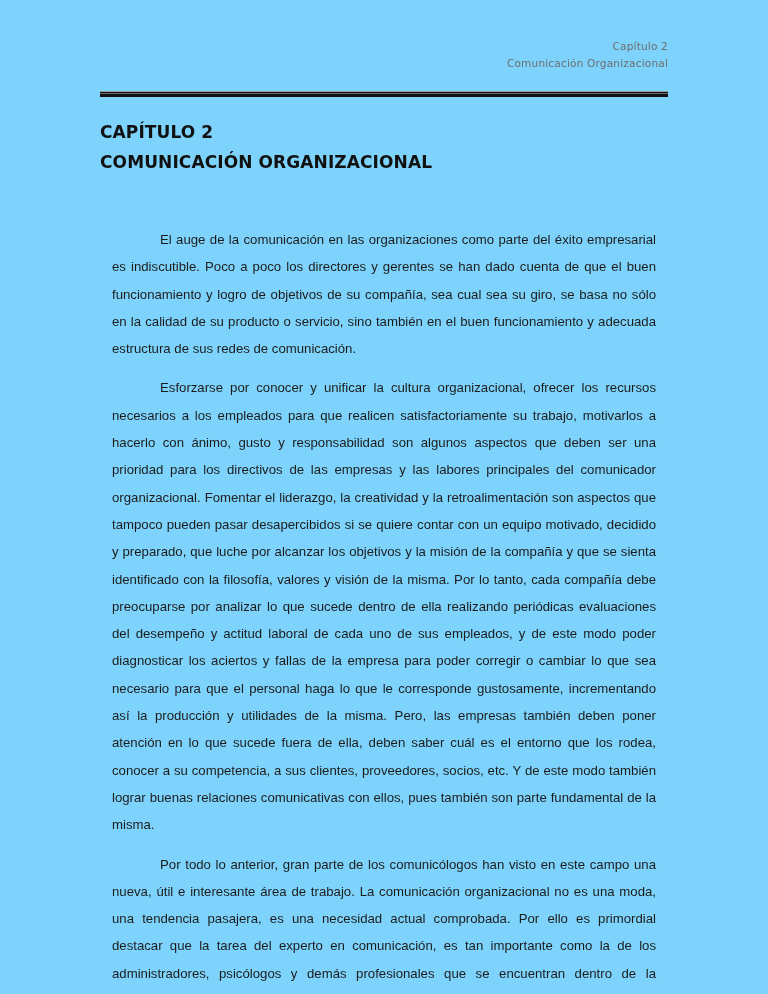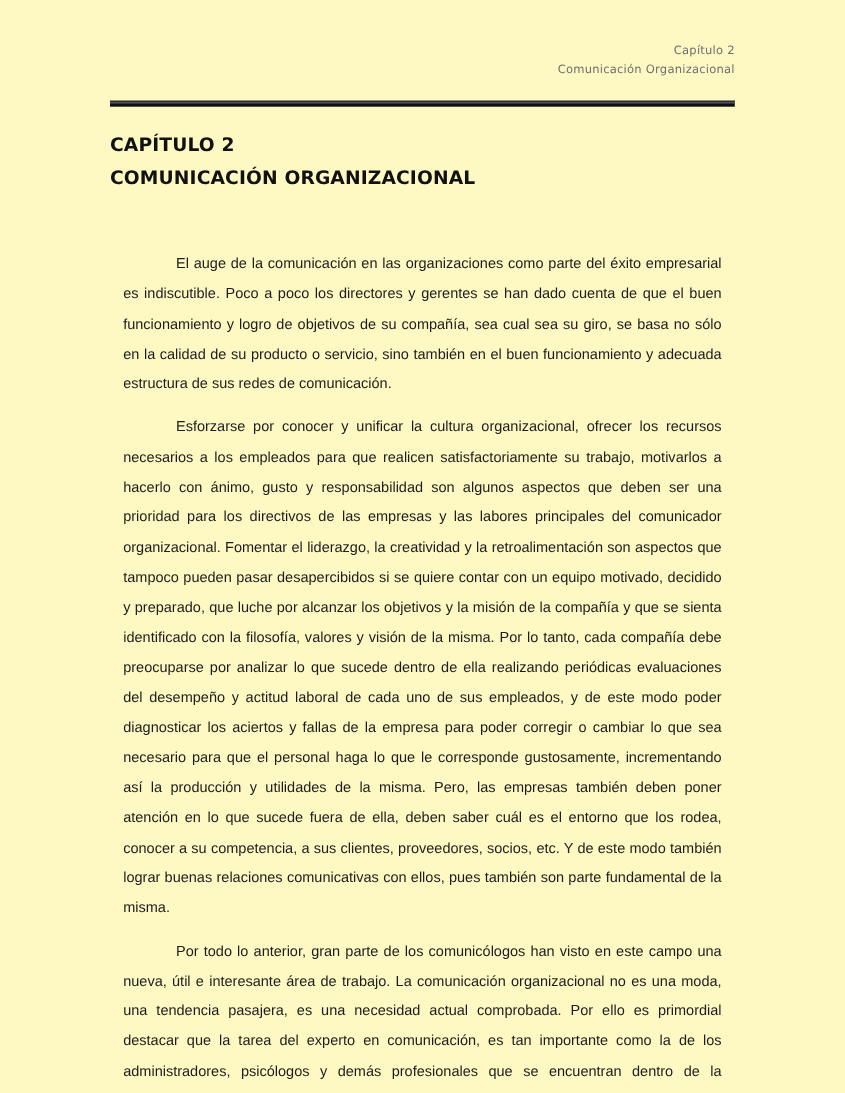--- a/index.html
+++ b/index.html
@@ -8,21 +8,21 @@
     background: #ffffff;
   }
   body {
     font-family: "Liberation Sans", sans-serif;
     color: #1a1a1a;
   }
   .page {
     position: relative;
     width: 768px;
     height: 994px;
-    background: #fef9c3;
+    background: #7dd3fc;
     overflow: hidden;
     box-sizing: border-box;
   }
 
   
   .running-header {
     position: absolute;
     left: 100px;
     top: 38px;
     width: 568px;

